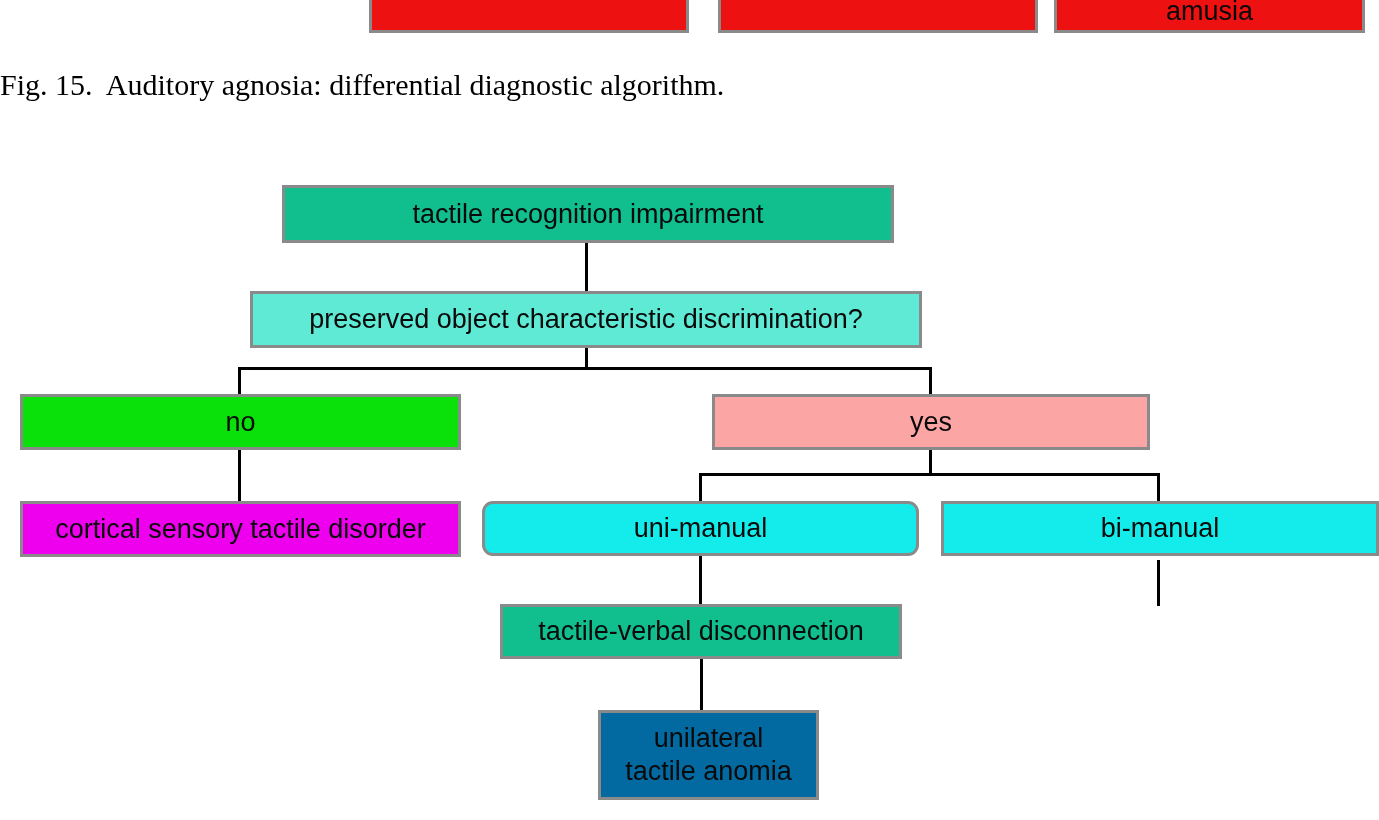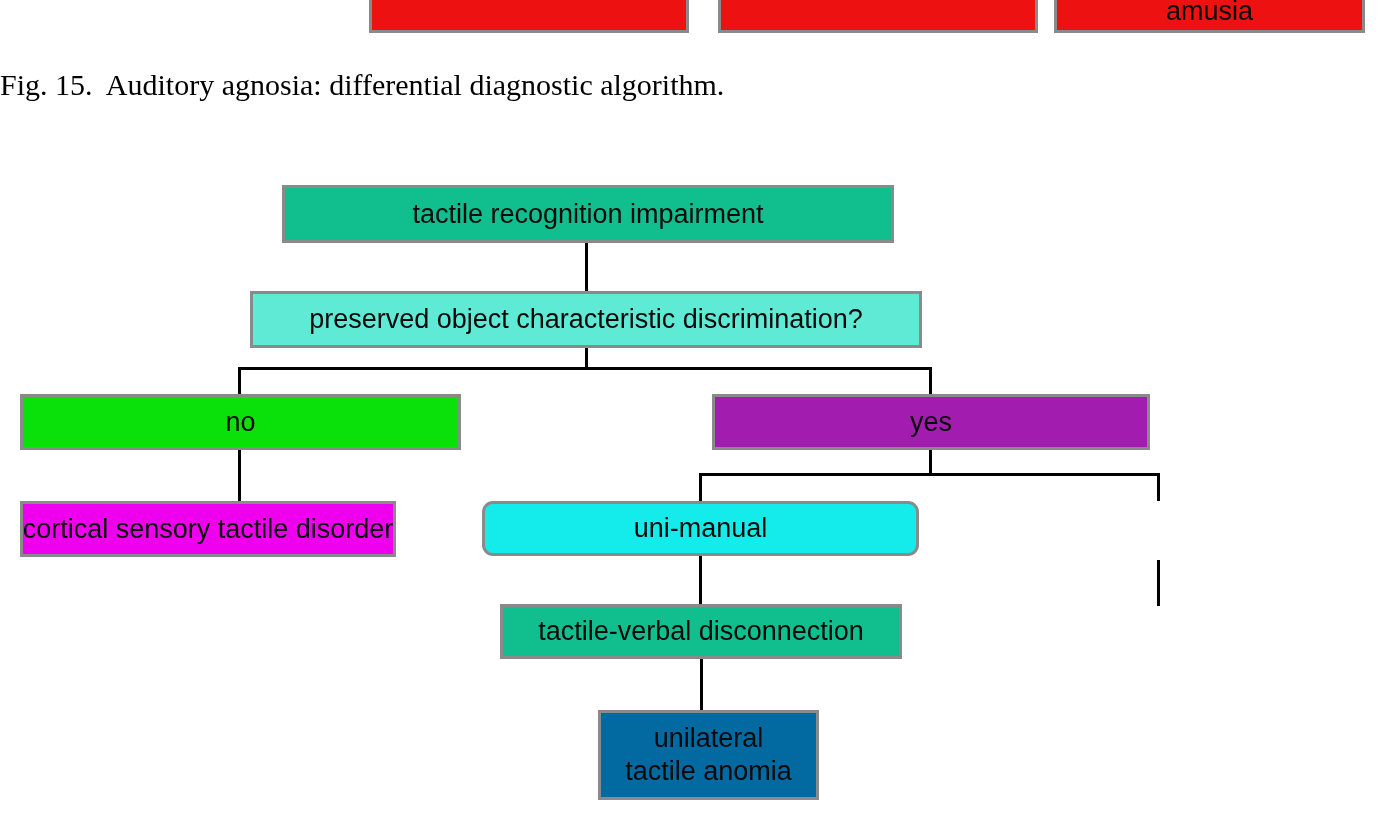--- a/index.html
+++ b/index.html
@@ -35,21 +35,21 @@
     font-family:"Liberation Serif",serif;
     font-size:30px;
     white-space:pre;
     color:#000;
   }
   
   .n-root    {left:282px;top:185px;width:612px;height:58px;}
   .n-question{left:250px;top:291px;width:672px;height:57px;}
   .n-no      {left:20px; top:394px;width:441px;height:56px;}
   .n-yes     {left:712px;top:394px;width:438px;height:56px;}
-  .n-cortical{left:20px; top:501px;width:376px;height:56px;}
+  .n-cortical{left:20px; top:501px;width:441px;height:56px;}
   .n-uni     {left:482px;top:501px;width:437px;height:55px;}
   .n-bi      {left:941px;top:501px;width:438px;height:55px;}
   .n-tvd     {left:500px;top:604px;width:402px;height:55px;}
   .n-ta      {left:964px;top:606px;width:388px;height:54px;}
   .n-uta     {left:598px;top:710px;width:221px;height:90px;}
   
   .line{position:absolute;background:#000;}
   .vline{width:3px;}
   .hline{height:3px;}
   .c1 {left:585px; top:243px;height:48px;}
@@ -90,26 +90,27 @@
   <div class="line vline c9"></div>
   <div class="line vline c10"></div>
   <div class="line vline c11"></div>
 
   <div class="node n-root" style="background-color: rgb(16, 190, 142);">tactile recognition impairment</div>
 
   <div class="node n-question" style="background-color: #5eead4;">preserved object characteristic discrimination?</div>
 
   <div class="node n-no" style="background-color: rgb(10, 225, 10);">no</div>
 
-  <div class="node n-yes" style="background-color: #a21caf;">yes</div>
+  <div class="node n-yes" style="background-color: #fca5a5;">yes</div>
 
   <div class="node n-cortical" style="background-color: rgb(238, 0, 238);">cortical sensory tactile disorder</div>
 
   <div class="node n-uni" style="background-color: rgb(20, 235, 235); border-radius: 11px;">uni-manual</div>
 
+  <div class="node n-bi" style="background-color: rgb(20, 235, 235);">bi-manual</div>
 
   <div class="node n-tvd" style="background-color: rgb(16, 190, 142);">tactile-verbal disconnection</div>
 
 
   <div class="node n-uta multiline" style="background-color: #0369a1;">unilateral
 tactile anomia</div>
 
 </div>
 
 </body></html>

